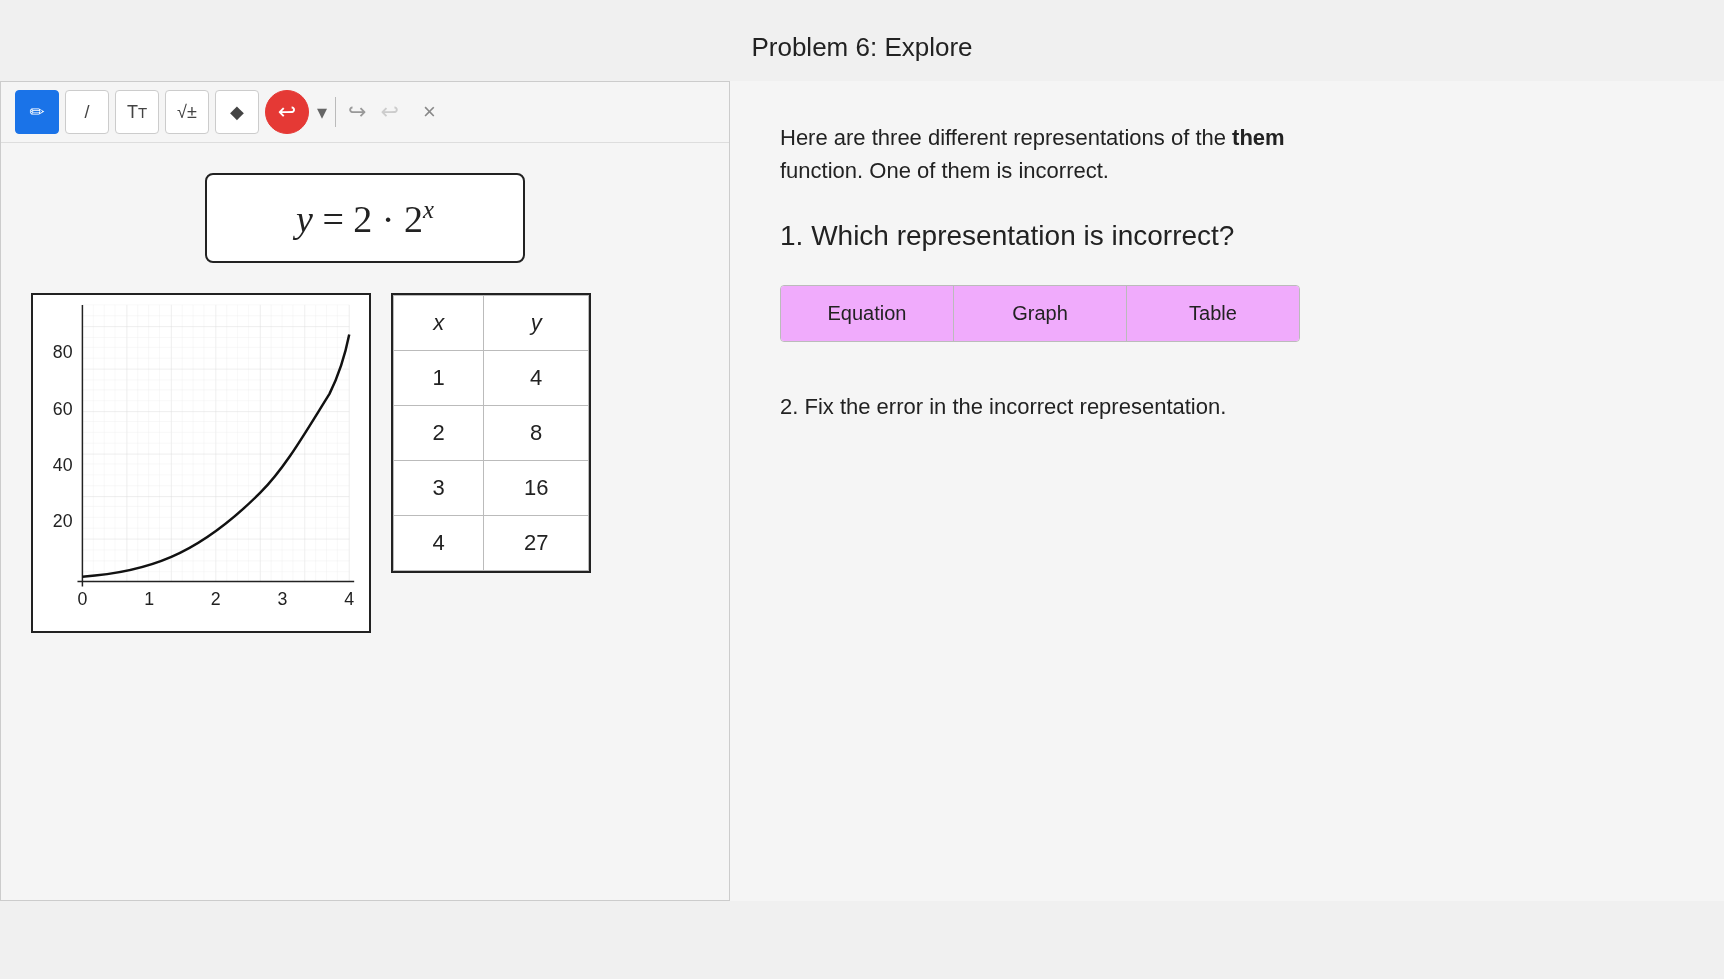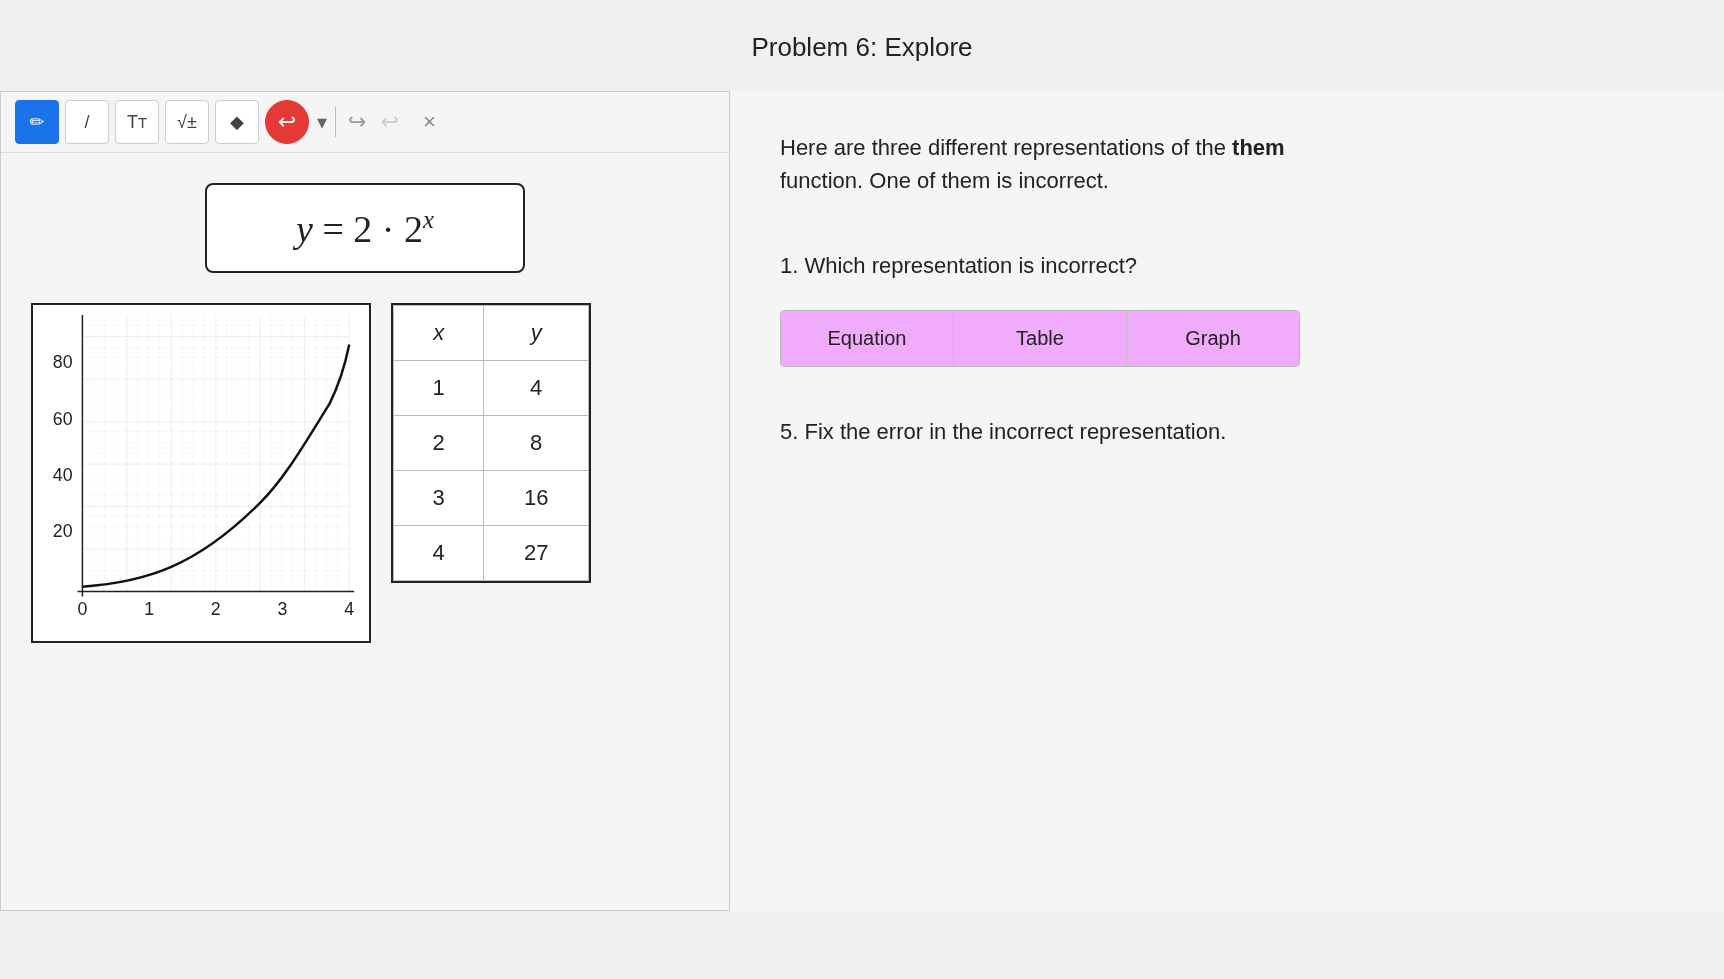--- a/index.html
+++ b/index.html
@@ -8,21 +8,21 @@
       background: #f0f0f0;
       min-height: 979px;
       display: flex;
       flex-direction: column;
       align-items: center;
     }
 
     .page-title {
       font-size: 26px;
       color: #222;
-      margin: 32px 0 28px 0;
+      margin: 32px 0 18px 0;
       text-align: center;
       width: 100%;
     }
 
     .main-container {
       display: flex;
       flex-direction: row;
       width: 1724px;
       max-width: 100%;
       gap: 0;
@@ -178,24 +178,23 @@
       color: #222;
       line-height: 1.5;
       max-width: 580px;
     }
 
     .description-text strong {
       font-weight: bold;
     }
 
     .question-text {
-      font-size: 22px;
+      font-size: 28px;
       color: #222;
       line-height: 1.5;
-      margin-top: 24px;
     }
 
     .answer-buttons {
       display: flex;
       flex-direction: row;
       gap: 0;
       border: 1.5px solid #bbb;
       border-radius: 4px;
       overflow: hidden;
       max-width: 520px;
@@ -376,21 +375,21 @@
   <div class="right-panel">
 
     <p class="description-text">
       Here are three different representations of the <strong>them</strong> function. One of them is incorrect.
     </p>
 
     <p class="question-text">1. Which representation is incorrect?</p>
 
     <div class="answer-buttons">
       <button class="answer-btn">Equation</button>
+      <button class="answer-btn">Graph</button>
       <button class="answer-btn">Table</button>
-      <button class="answer-btn">Graph</button>
     </div>
 
-    <p class="fix-error-text">5. Fix the error in the incorrect representation.</p>
+    <p class="fix-error-text">2. Fix the error in the incorrect representation.</p>
 
   </div>
 
 </div>
 
 </body></html>

